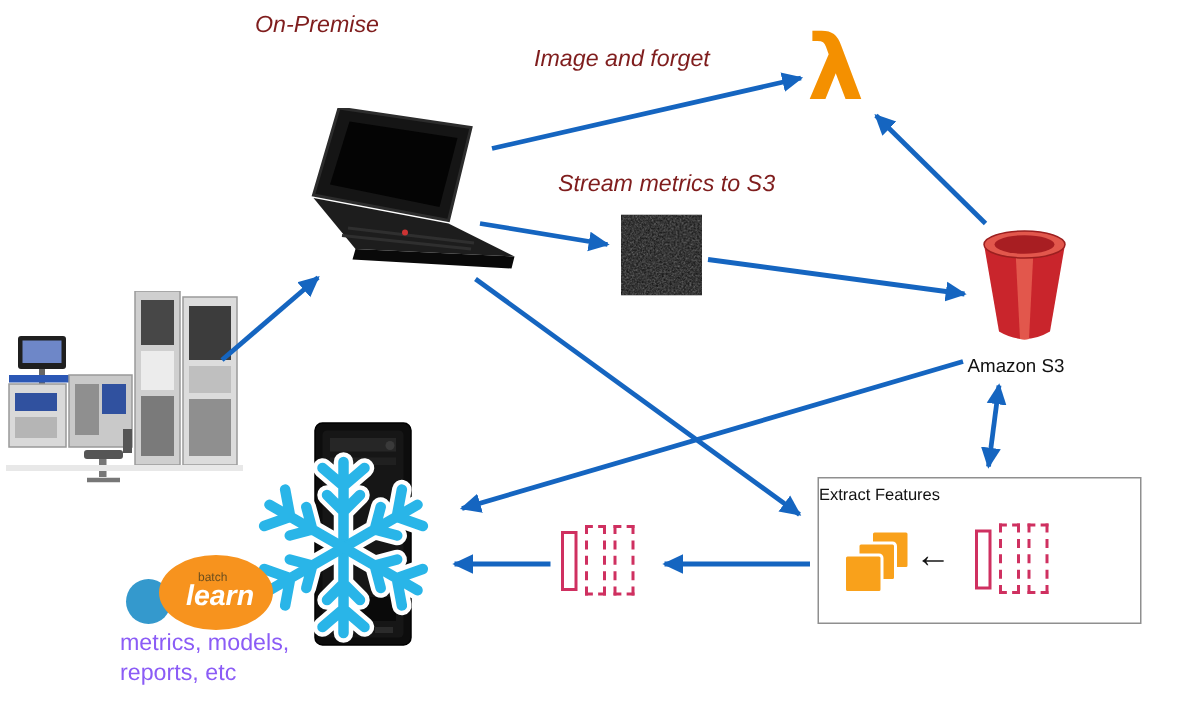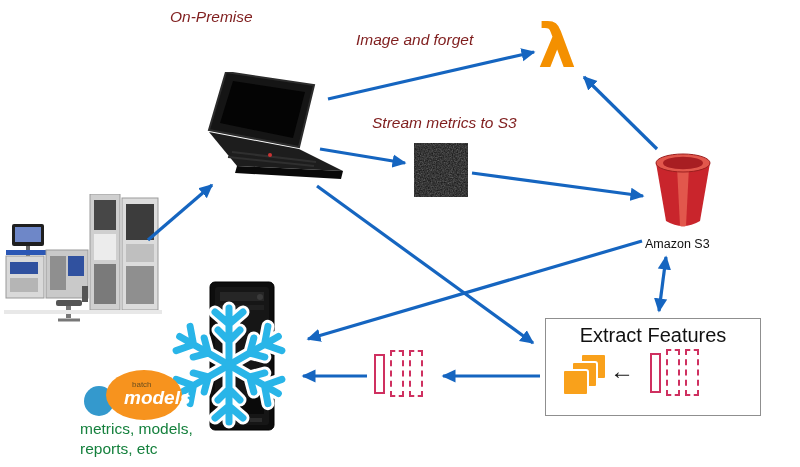--- a/index.html
+++ b/index.html
@@ -15,36 +15,36 @@
   .arrows{position:absolute;left:0;top:0;pointer-events:none}
   .arrow{stroke:var(--arrow-blue);stroke-width:3.2;fill:none}
   .ah{fill:var(--arrow-blue)}
   .lambda{position:absolute;left:538px;top:16px;font-size:60px;font-weight:700;line-height:1;color:var(--lambda-orange);font-family:"DejaVu Sans",sans-serif}
   .s3-label{position:absolute;left:645px;top:236px;width:78px;font-size:12.5px;font-style:normal;color:#111}
   .s3-body{fill:var(--s3-red)} .s3-stripe{fill:#e2574c}
   .s3-top{fill:#e2574c;stroke:#9c1f1f} .s3-top-inner{fill:#a81e22}
   .sf-white{stroke:#fff;stroke-width:13;fill:none;stroke-linecap:round}
   .sf-main{stroke:var(--snowflake-cyan);stroke-width:7;fill:none;stroke-linecap:round}
   .ef-box{position:absolute;left:545px;top:318px;width:216px;height:98px;border:1.5px solid #8f8f8f;background:#fff}
-  .ef-title{text-align:center;font-size:20px;margin-top:5px;color:#111}
+  .ef-title{text-align:left;font-size:11px;margin-top:5px;color:#111}
   .img-stack{position:absolute;left:16px;top:34px;width:46px;height:44px}
   .img-stack span{position:absolute;width:27px;height:27px;background:var(--feature-orange);border:2px solid #fff;border-radius:3px}
   .sq-back{left:18px;top:0} .sq-mid{left:9px;top:8px} .sq-front{left:0;top:16px}
   .left-arrow{position:absolute;left:64px;top:40px;font-size:24px;font-weight:700;line-height:1;color:#111}
   .feat-vec{position:absolute;display:flex;align-items:center;gap:5px}
   .fv-solid{width:11px;height:40px;border:2.5px solid var(--feature-red);background:#fff}
   .fv-dashed{width:14px;height:47px;border:2.5px dashed var(--feature-red);background:#fff}
   .mid-vec{left:374px;top:350px}
   .box-vec{left:104px;top:30px}
   .sklearn{position:absolute;left:84px;top:368px;width:106px;height:54px}
   .sk-blue{position:absolute;left:0;top:18px;width:30px;height:30px;border-radius:50%;background:var(--sklearn-blue)}
   .sk-orange{position:absolute;left:22px;top:2px;width:76px;height:50px;border-radius:50%;background:var(--sklearn-orange)}
   .sk-scikit{position:absolute;left:48px;top:12px;font-size:8px;color:#6b4e1e}
   .sk-learn{position:absolute;left:40px;top:19px;font-size:19px;font-weight:700;font-style:italic;color:#fff}
-  .caption{position:absolute;left:80px;top:419px;font-size:15.5px;line-height:1.3;white-space:pre-line;color:#15803d}
+  .caption{position:absolute;left:80px;top:419px;font-size:15.5px;line-height:1.3;white-space:pre-line;color:#8b5cf6}
 </style>
 </head>
 <body>
 
 <div class="canvas">
 
   <svg class="illus" style="left:4px;top:194px" width="162" height="132" viewBox="0 0 162 132">
     <rect x="118" y="4" width="36" height="112" fill="#dcdcdc" stroke="#9b9b9b"></rect>
     <rect x="122" y="10" width="28" height="36" fill="#3c3c3c"></rect>
     <rect x="122" y="50" width="28" height="18" fill="#bfbfbf"></rect>
@@ -111,21 +111,21 @@
           <use href="#sfArm" transform="rotate(240)"></use>
           <use href="#sfArm" transform="rotate(300)"></use>
       </g>
     </g>
   </svg>
 
   <div class="sklearn">
     <span class="sk-blue"></span>
     <span class="sk-orange"></span>
     <span class="sk-scikit">batch</span>
-    <span class="sk-learn">models</span>
+    <span class="sk-learn">learn</span>
   </div>
 
   <svg class="illus" style="left:414px;top:143px" width="54" height="54" viewBox="0 0 54 54">
     <defs>
       <filter id="imgNoise" x="0" y="0" width="100%" height="100%">
         <feTurbulence type="fractalNoise" baseFrequency="0.75" numOctaves="3" seed="11" stitchTiles="stitch"></feTurbulence>
         <feColorMatrix type="saturate" values="0"></feColorMatrix>
       </filter>
     </defs>
     <rect width="54" height="54" fill="#0c0c0c"></rect>

